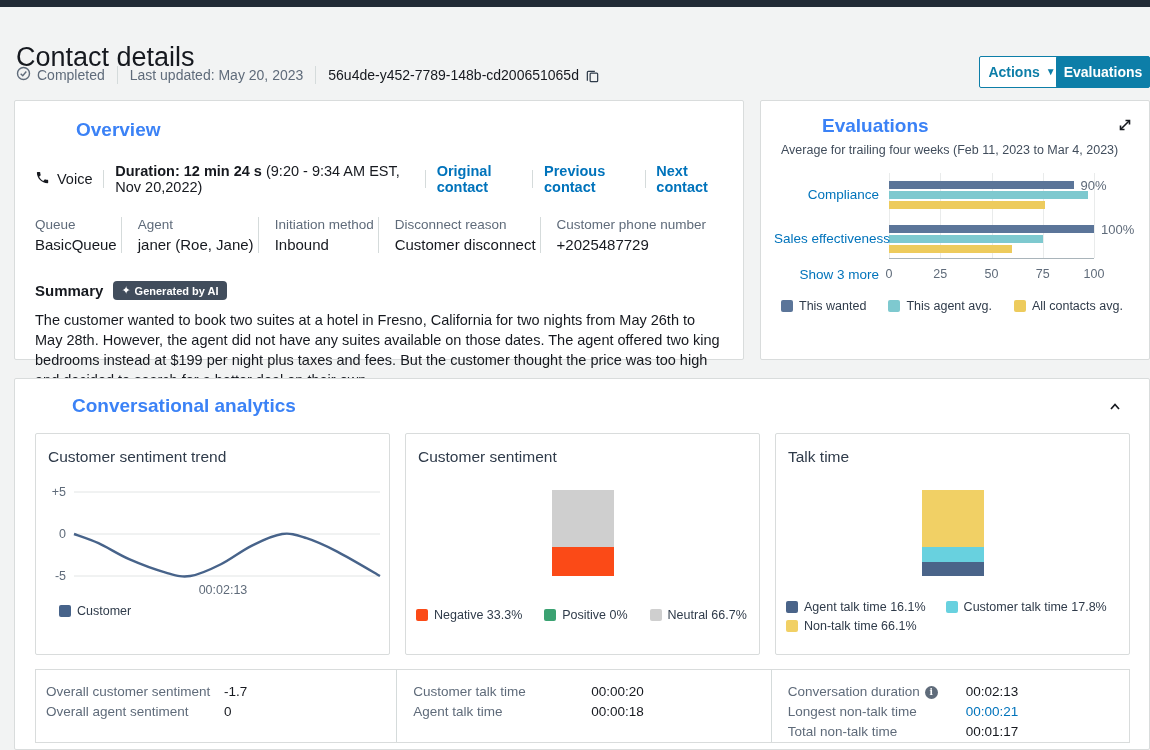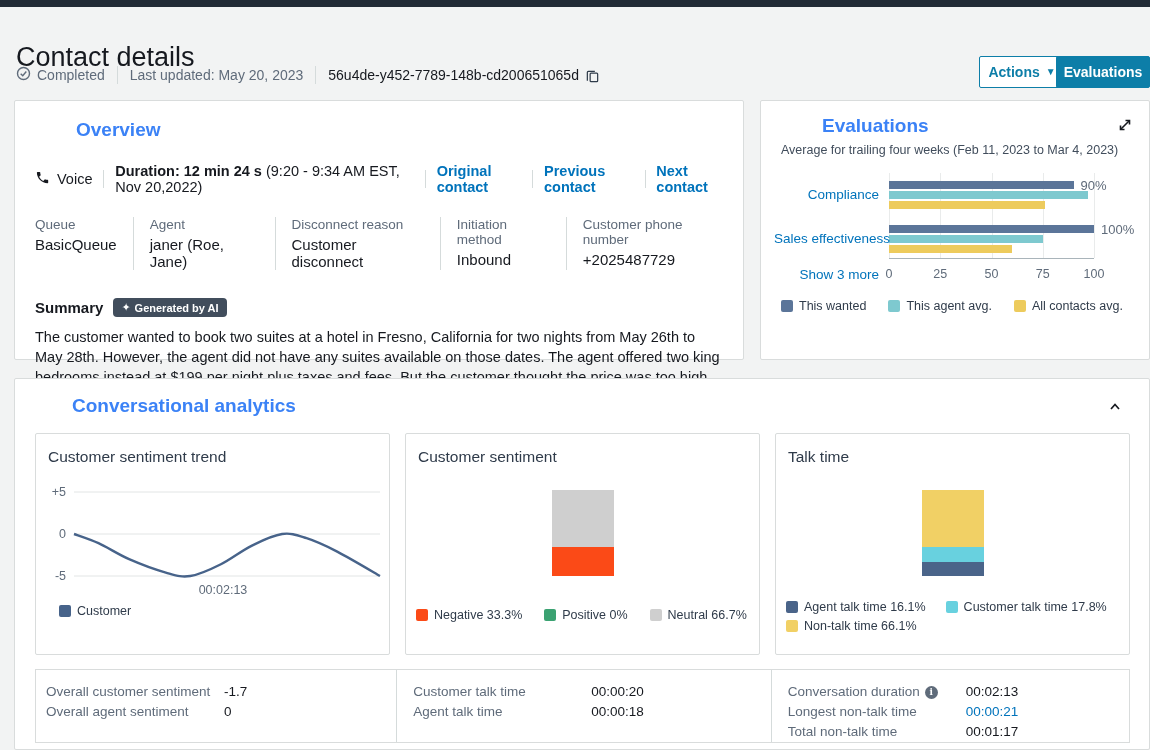--- a/index.html
+++ b/index.html
@@ -27,21 +27,21 @@
   
   #overview { left:14px; top:100px; width:730px; height:260px; padding:18px 20px; }
   .ov-meta { display:flex; align-items:center; margin-top:22px; font-size:14.5px; color:#16191f; flex-wrap:nowrap; }
   .ov-meta .sep { width:1px; height:18px; background:#d5dbdb; margin:0 11px; }
   .ov-meta b { font-weight:700; }
   .link { color:#0073bb; text-decoration:none; cursor:pointer; }
   .ov-links { display:flex; align-items:center; }
   .ov-links .lnk { color:#0073bb; font-weight:700; font-size:14.5px; cursor:pointer; }
   .ov-links .sep { width:1px; height:18px; background:#d5dbdb; margin:0 11px; }
   .ov-fields { display:flex; margin-top:22px; }
-  .ov-field { padding-right:16px; margin-right:16px; border-right:1px solid #d5dbdb; }
+  .ov-field { padding-right:4px; margin-right:16px; border-right:1px solid #d5dbdb; }
   .ov-field:last-child { border-right:none; margin-right:0; padding-right:0; }
   .ov-field .lbl { font-size:13.5px; color:#5f6b7a; margin-bottom:4px; }
   .ov-field .val { font-size:15px; color:#16191f; }
   .ov-field .val.link { font-weight:400; }
   .summary-row { display:flex; align-items:center; margin-top:28px; gap:10px; }
   .summary-title { font-size:15px; font-weight:700; }
   .ai-badge { background:#414d5c; color:#fff; font-size:11px; font-weight:700; border-radius:4px; padding:3px 8px; display:inline-flex; align-items:center; gap:4px; }
   .summary-text { margin-top:10px; font-size:14.5px; line-height:20px; color:#16191f; max-width:702px; }
 
   
@@ -145,26 +145,26 @@
     <div class="ov-fields" id="ov-fields">
         <div class="ov-field">
           <div class="lbl">Queue</div>
           <div class="val link">BasicQueue</div>
         </div>
         <div class="ov-field">
           <div class="lbl">Agent</div>
           <div class="val">janer (Roe, Jane)</div>
         </div>
         <div class="ov-field">
+          <div class="lbl">Initiation method</div>
+          <div class="val">Inbound</div>
+        </div>
+        <div class="ov-field">
           <div class="lbl">Disconnect reason</div>
           <div class="val">Customer disconnect</div>
-        </div>
-        <div class="ov-field">
-          <div class="lbl">Initiation method</div>
-          <div class="val">Inbound</div>
         </div>
         <div class="ov-field">
           <div class="lbl">Customer phone number</div>
           <div class="val">+2025487729</div>
         </div>
       </div>
     <div class="summary-row">
       <span class="summary-title">Summary</span>
       <span class="ai-badge">
         <span>✦</span>

